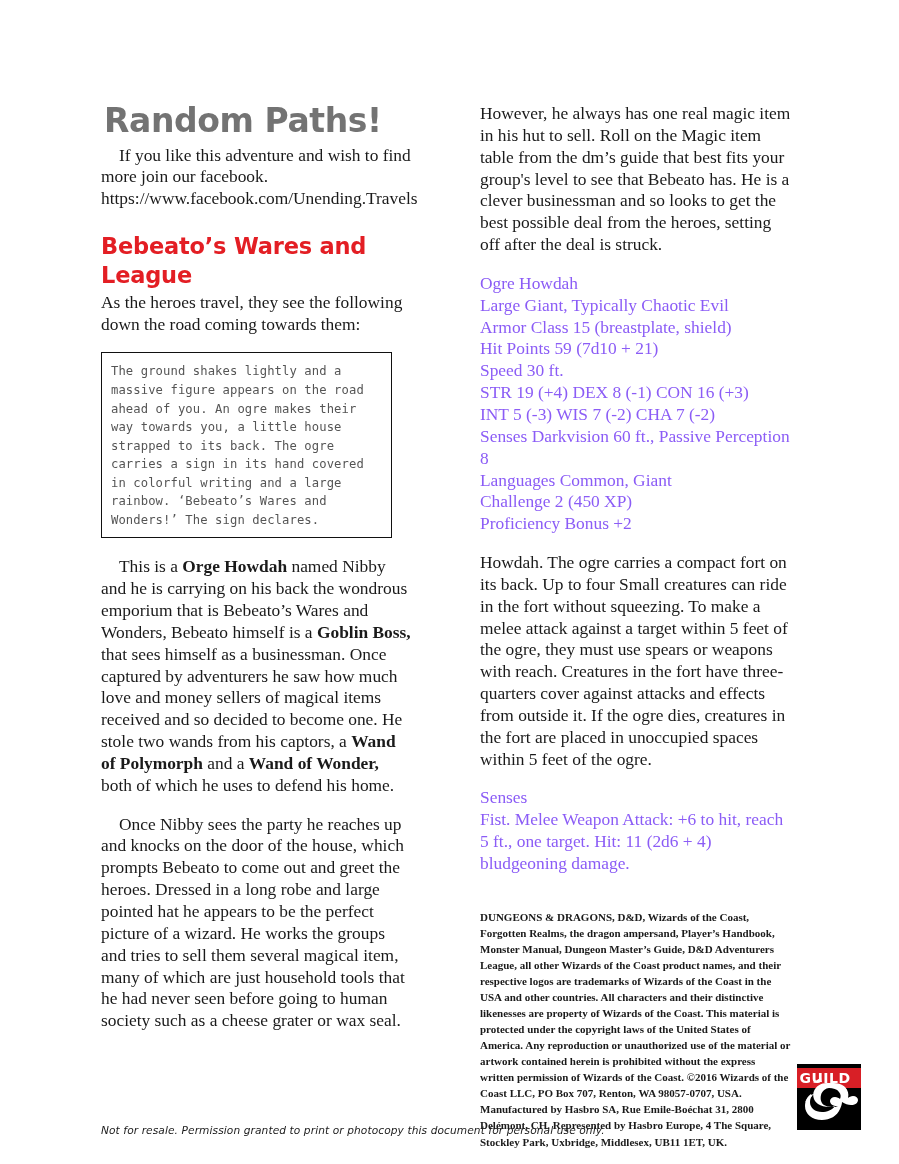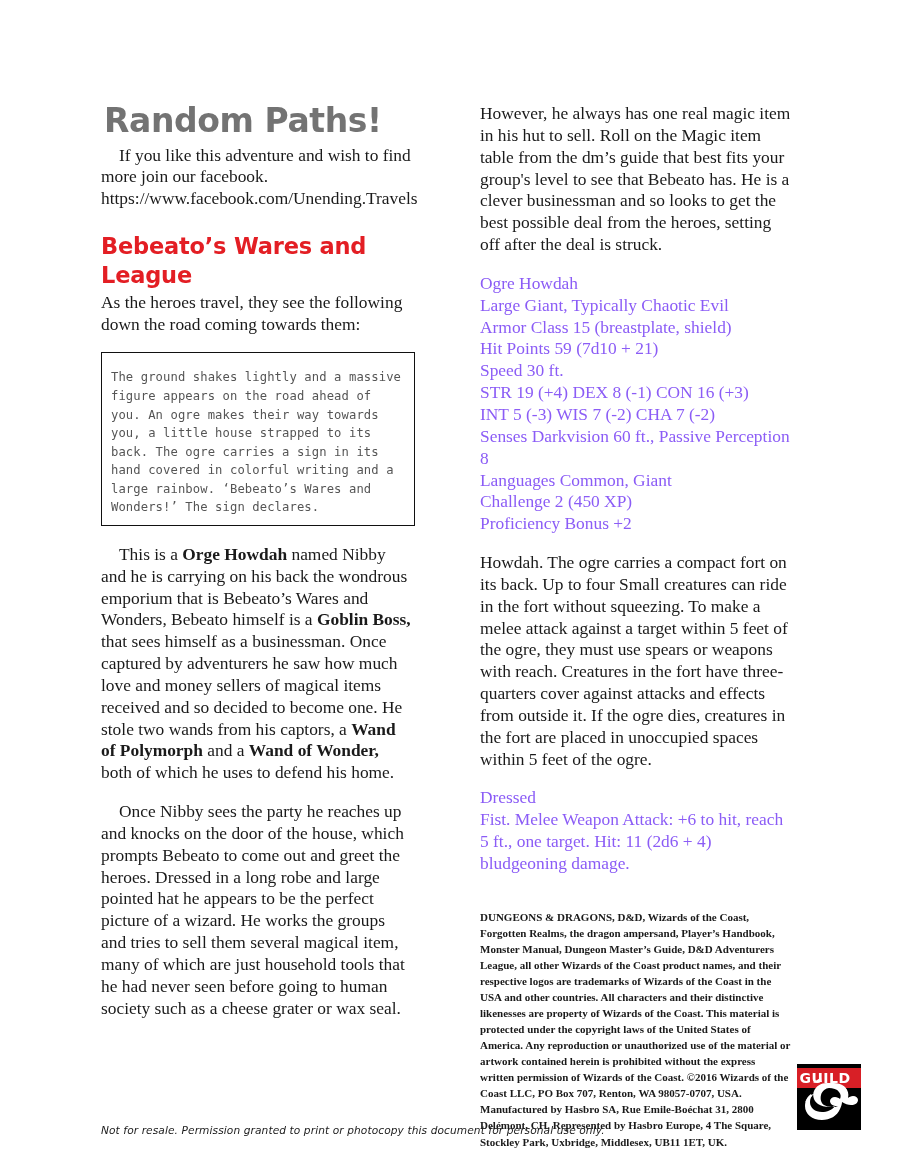--- a/index.html
+++ b/index.html
@@ -62,23 +62,23 @@
     font-size: 17.4px;
     line-height: 1.255;
     color: #8b5cf6;
     margin: 0 0 17px 0;
   }
   .statblock div { white-space: normal; }
 
   .quotebox {
     border: 1.4px solid #111111;
     box-sizing: border-box;
-    padding: 15px 9px 8px 9px;
+    padding: 9px 9px 8px 9px;
     margin: 10px 0 18px 0;
-    width: 314px;
+    width: 291px;
   }
   .quotebox p {
     font-family: "DejaVu Sans Mono", monospace;
     font-size: 12.2px;
     line-height: 1.52;
     color: #555555;
     margin: 0;
     letter-spacing: 0.1px;
   }
 
@@ -180,21 +180,21 @@
       <div>INT 5 (-3) WIS 7 (-2) CHA 7 (-2)</div>
       <div>Senses Darkvision 60 ft., Passive Perception 8</div>
       <div>Languages Common, Giant</div>
       <div>Challenge 2 (450 XP)</div>
       <div>Proficiency Bonus +2</div>
     </div>
 
     <p class="body">Howdah. The ogre carries a compact fort on its back. Up to four Small creatures can ride in the fort without squeezing. To make a melee attack against a target within 5 feet of the ogre, they must use spears or weapons with reach. Creatures in the fort have three-quarters cover against attacks and effects from outside it. If the ogre dies, creatures in the fort are placed in unoccupied spaces within 5 feet of the ogre.</p>
 
     <div class="statblock">
-      <div>Dressed</div>
+      <div>Senses</div>
       <div>Fist. Melee Weapon Attack: +6 to hit, reach 5 ft., one target. Hit: 11 (2d6 + 4) bludgeoning damage.</div>
     </div>
 
     <div class="legal">DUNGEONS &amp; DRAGONS, D&amp;D, Wizards of the Coast, Forgotten Realms, the dragon ampersand, Player’s Handbook, Monster Manual, Dungeon Master’s Guide, D&amp;D Adventurers League, all other Wizards of the Coast product names, and their respective logos are trademarks of Wizards of the Coast in the USA and other countries. All characters and their distinctive likenesses are property of Wizards of the Coast. This material is protected under the copyright laws of the United States of America. Any reproduction or unauthorized use of the material or artwork contained herein is prohibited without the express written permission of Wizards of the Coast. ©2016 Wizards of the Coast LLC, PO Box 707, Renton, WA 98057-0707, USA. Manufactured by Hasbro SA, Rue Emile-Boéchat 31, 2800 Delémont, CH. Represented by Hasbro Europe, 4 The Square, Stockley Park, Uxbridge, Middlesex, UB11 1ET, UK.</div>
 
   </div>
 
   <div id="footer-note">Not for resale. Permission granted to print or photocopy this document for personal use only.</div>
 
   <div id="guild-logo">

